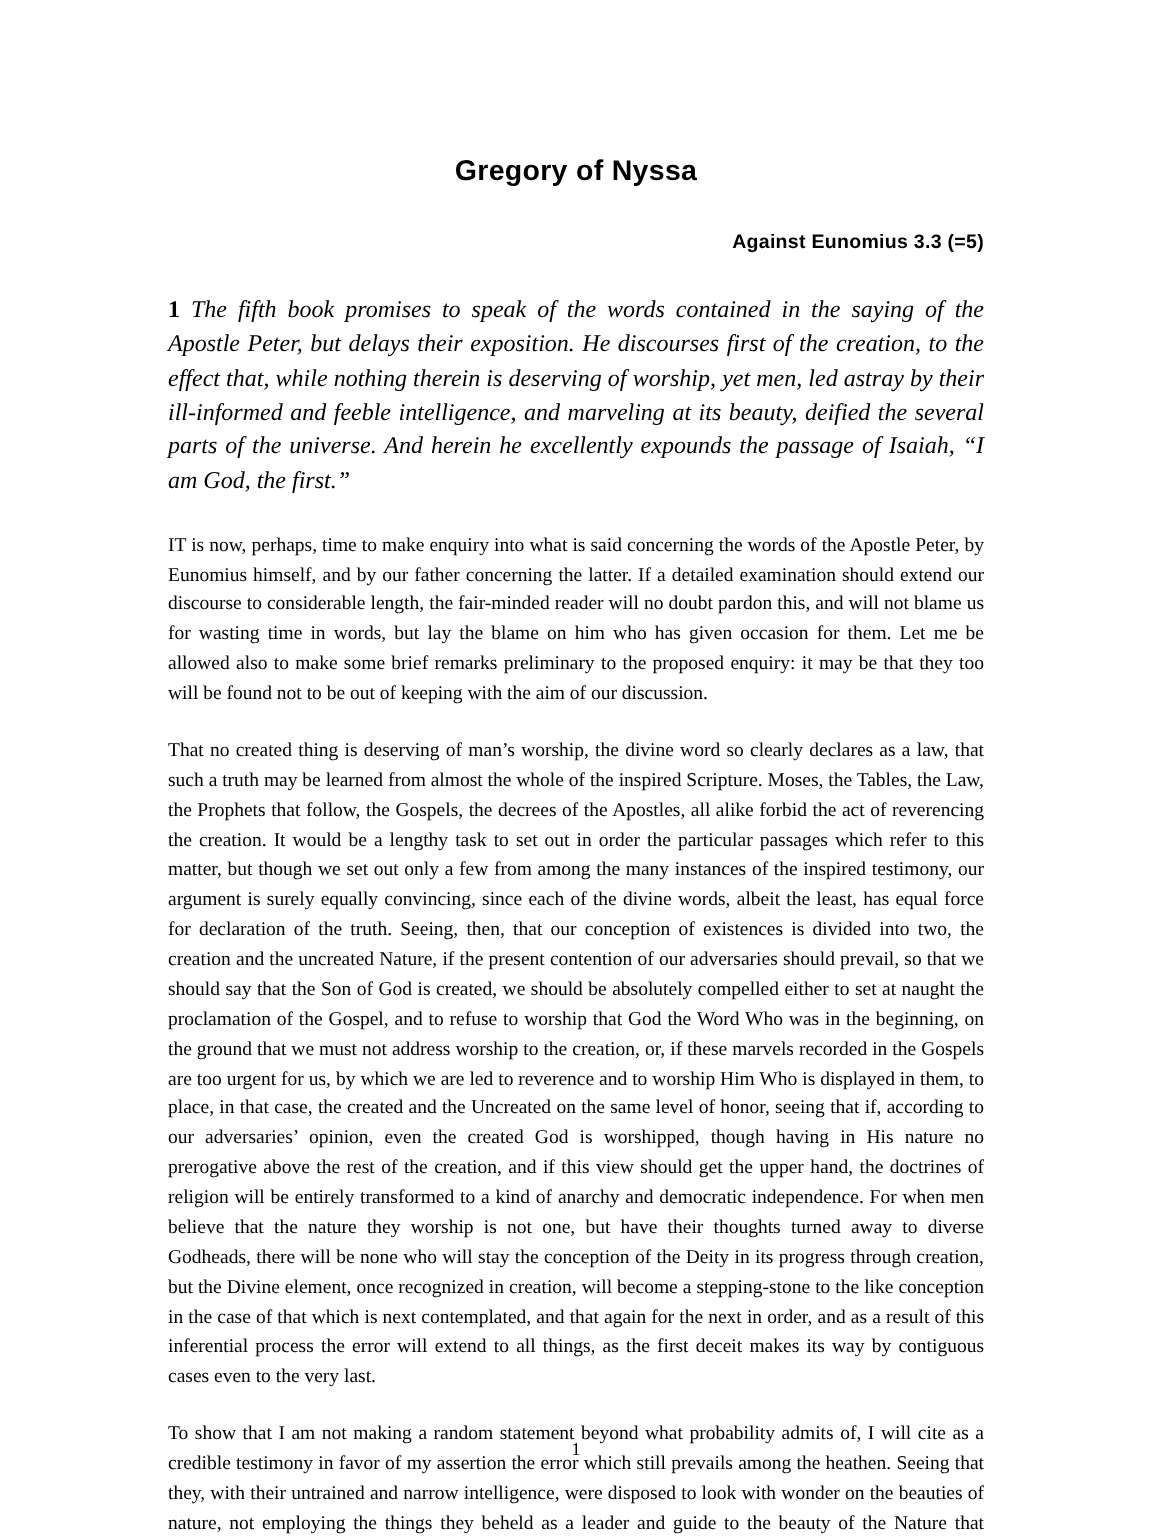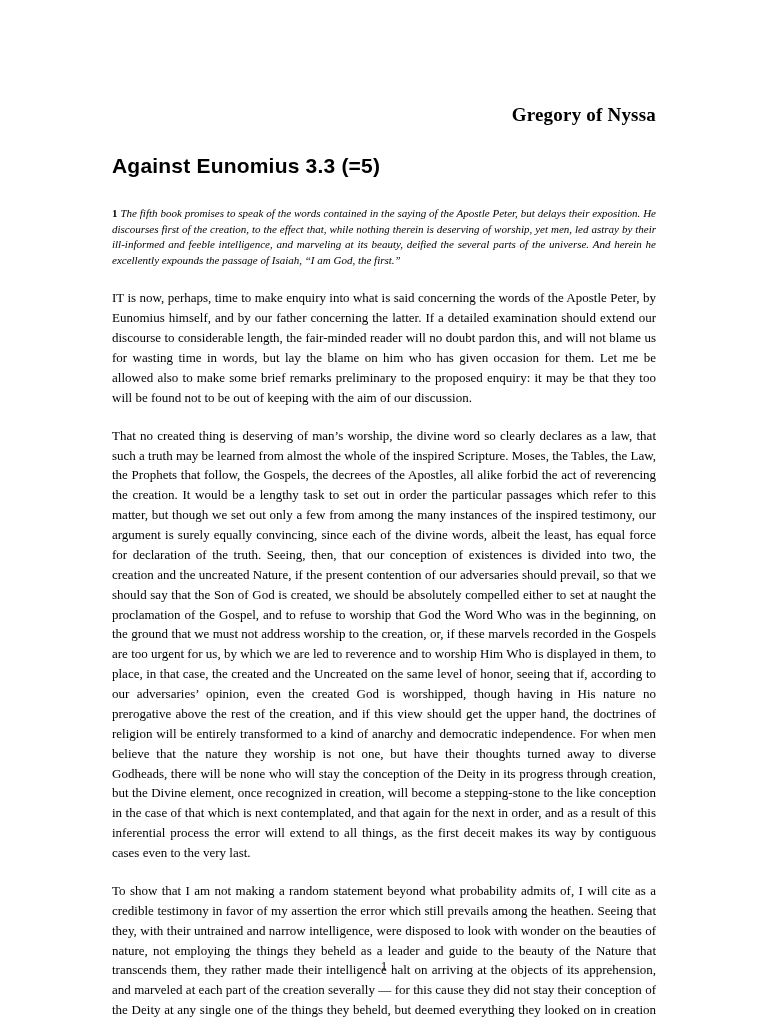--- a/index.html
+++ b/index.html
@@ -16,40 +16,40 @@
     overflow: hidden;
   }
   .page {
     width: 768px;
     height: 1024px;
     box-sizing: border-box;
     padding: 104px 112px 0 112px;
     position: relative;
   }
   .doc-title {
-    text-align: right;
-    font-family: Liberation Serif, serif;
+    text-align: center;
+    font-family: Liberation Sans, sans-serif;
     font-weight: bold;
     font-size: 19px;
     letter-spacing: 0.2px;
     margin: 0 0 26px 0;
     line-height: 1.2;
   }
   .doc-subtitle {
-    text-align: left;
+    text-align: right;
     font-family: "Liberation Sans", sans-serif;
     font-weight: bold;
-    font-size: 21px;
+    font-size: 13px;
     letter-spacing: 0.2px;
     margin: 0 0 28px 0;
     line-height: 1.2;
   }
   .summary {
     font-style: italic;
-    font-size: 11px;
+    font-size: 16px;
     line-height: 1.42;
     text-align: justify;
     margin: 0 0 20px 0;
   }
   .summary .sect-num {
     font-weight: bold;
     font-style: normal;
   }
   p.body-par {
     font-size: 13px;

